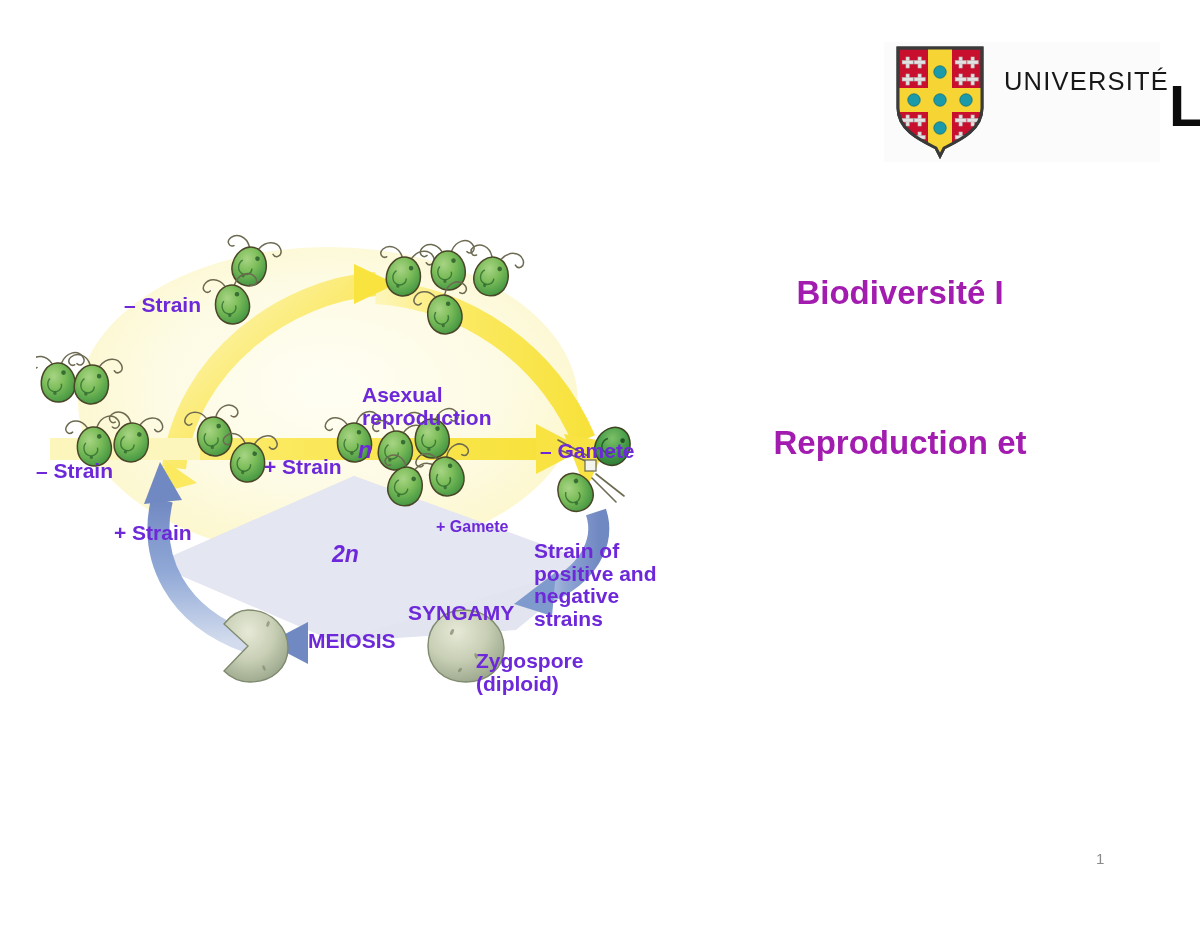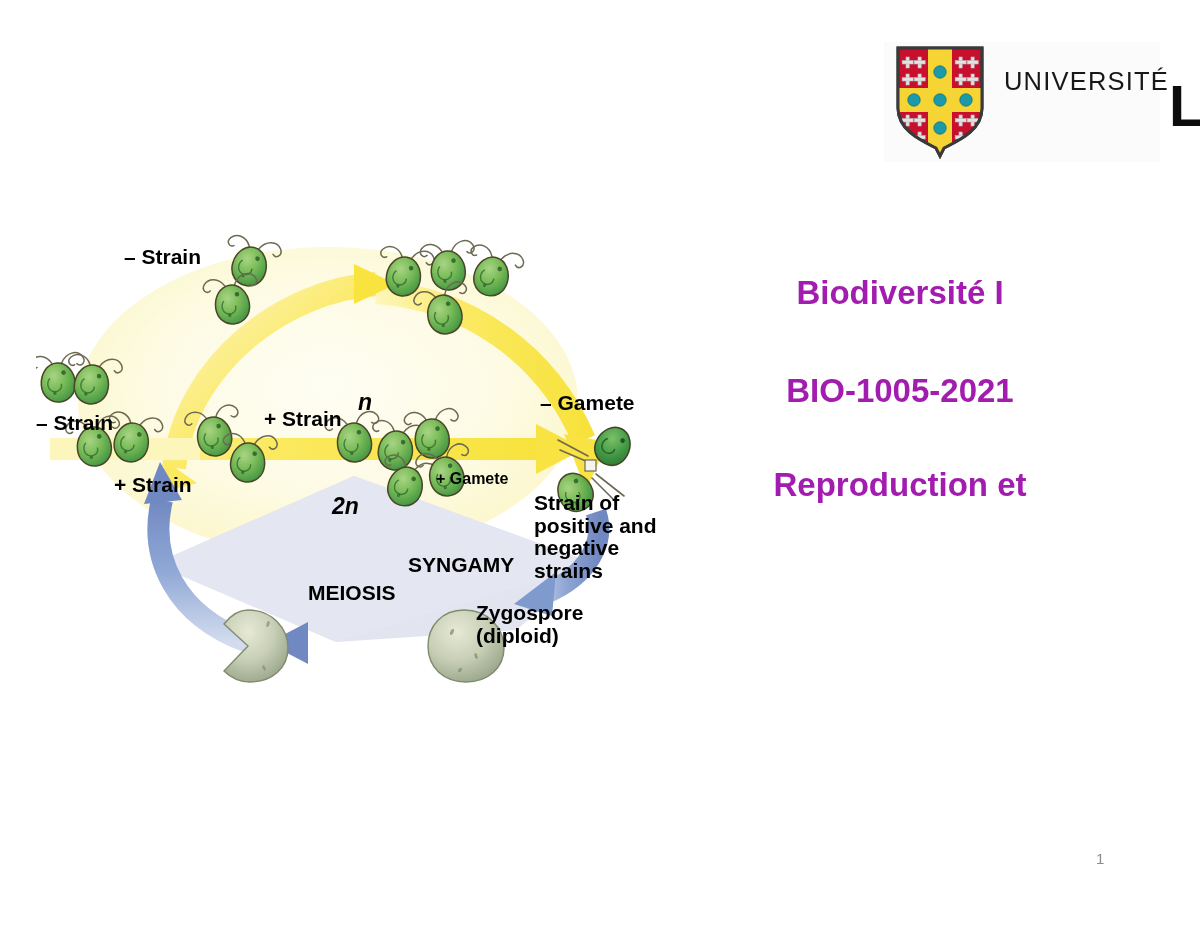--- a/index.html
+++ b/index.html
@@ -78,23 +78,24 @@
     top: 212px;
     width: 650px;
     height: 490px;
   }
   #diagram svg { display: block; }
 
   .dg-label {
     position: absolute;
     font-family: "Liberation Sans", sans-serif;
     font-weight: 700;
-    color: #000000;
+    color: #6d28d9;
     white-space: pre;
     line-height: 1.08;
+    margin-top: 48px;
   }
   .dg-italic {
     font-style: italic;
     font-weight: 700;
   }
 
   
   #page-number {
     position: absolute;
     left: 1096px;
@@ -185,21 +186,20 @@
 
   <div id="logo-words">
     <span id="logo-universite">UNIVERSITÉ</span>
     <span id="logo-laval">LAVAL</span>
   </div>
 </div>
 
 <div id="title-block">
   <div class="ttl-line">Biodiversité I</div>
   <div class="gap"></div>
-  <div class="ttl-line">BIO-1005-2021</div>
   <div class="gap2"></div>
   <div class="ttl-line">Reproduction et</div>
 </div>
 
 <div id="diagram">
 
   <svg viewBox="0 0 650 490" width="650" height="490" aria-hidden="true">
     <defs>
       <radialGradient id="asexZone" cx="50%" cy="45%" r="62%">
         <stop offset="0%" stop-color="#fffef4"></stop>
@@ -416,20 +416,22 @@
   </svg>
 
   <div class="dg-label" style="left:88px;  top:34px;  font-size:21px;">– Strain</div>
 
   <div class="dg-label" style="left:0px;   top:200px; font-size:21px;">– Strain</div>
 
   <div class="dg-label" style="left:78px;  top:262px; font-size:21px;">+ Strain</div>
 
   <div class="dg-label" style="left:228px; top:196px; font-size:21px;">+ Strain</div>
 
+  <div class="dg-label" style="left:326px; top:124px; font-size:21px;">Asexual
+reproduction</div>
 
   <div class="dg-label dg-italic" style="left:322px; top:178px; font-size:23px;">n</div>
 
   <div class="dg-label dg-italic" style="left:296px; top:282px; font-size:23px;">2n</div>
 
   <div class="dg-label" style="left:504px; top:180px; font-size:21px;">– Gamete</div>
 
   <div class="dg-label" style="left:400px; top:258px; font-size:16px;">+ Gamete</div>
 
   <div class="dg-label" style="left:498px; top:280px; font-size:21px;">Strain of

